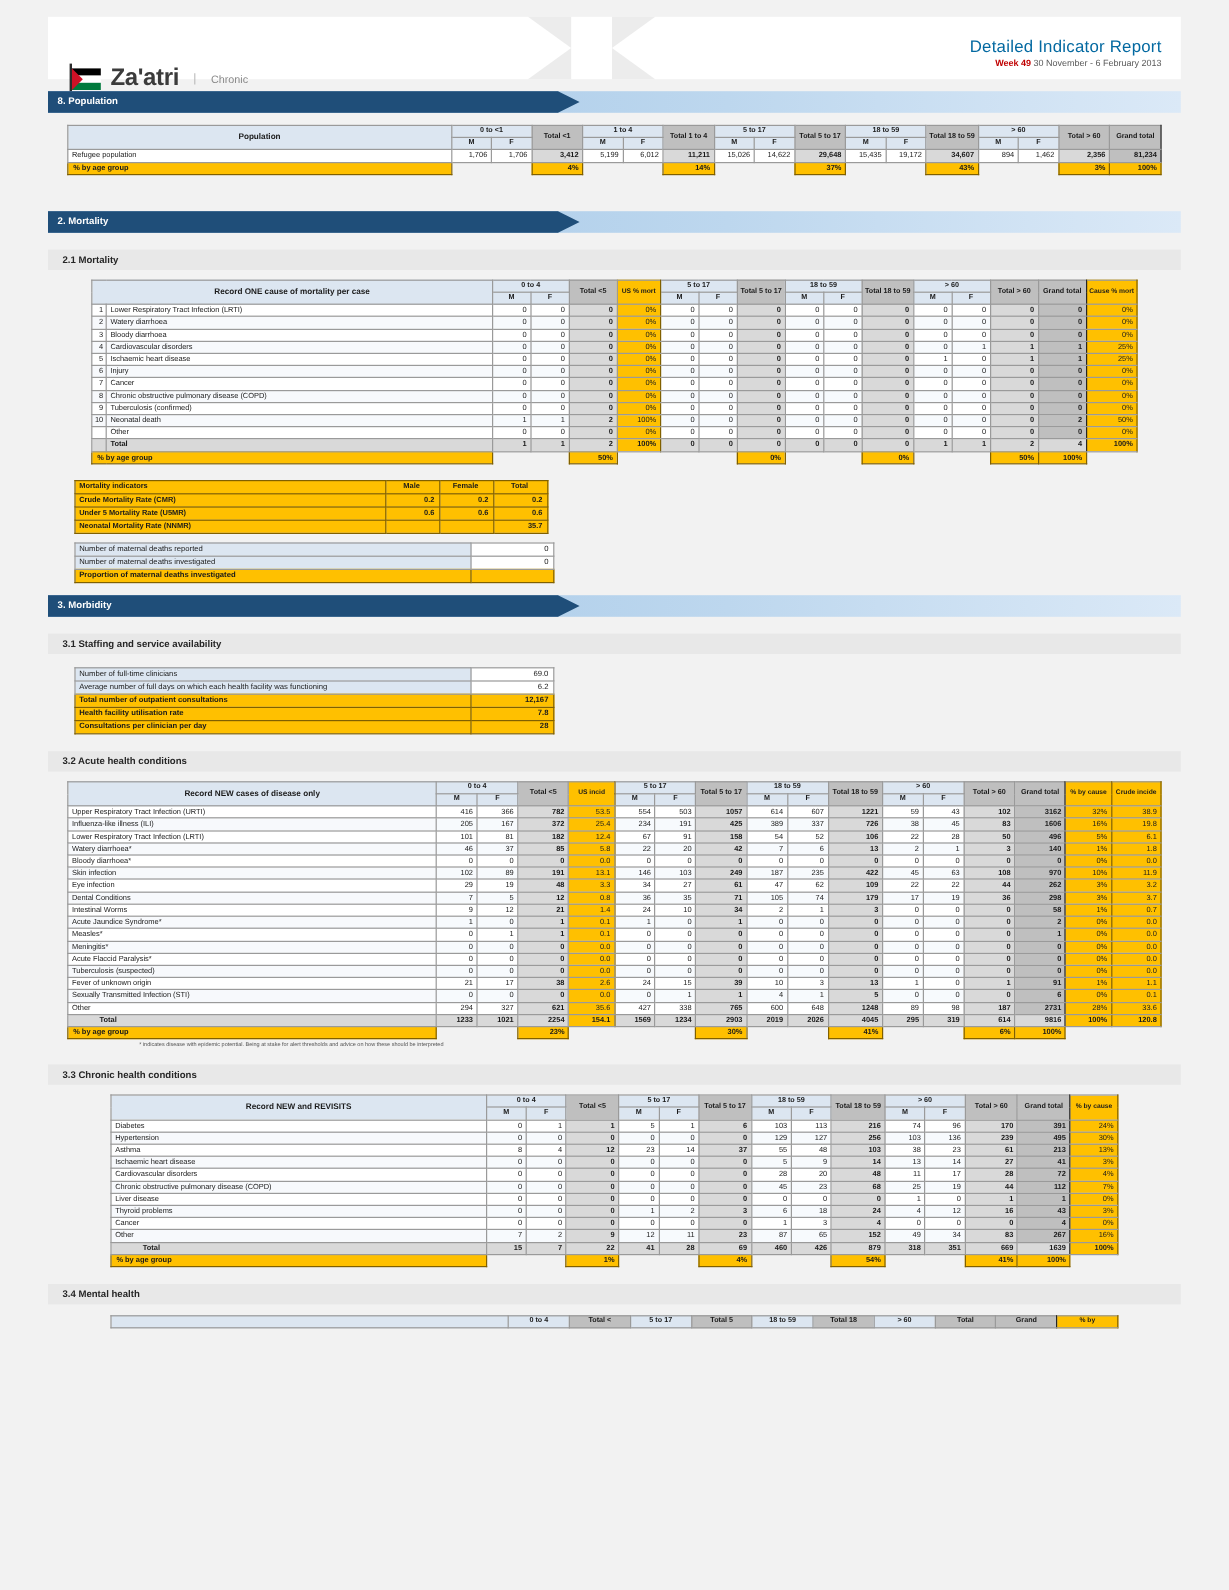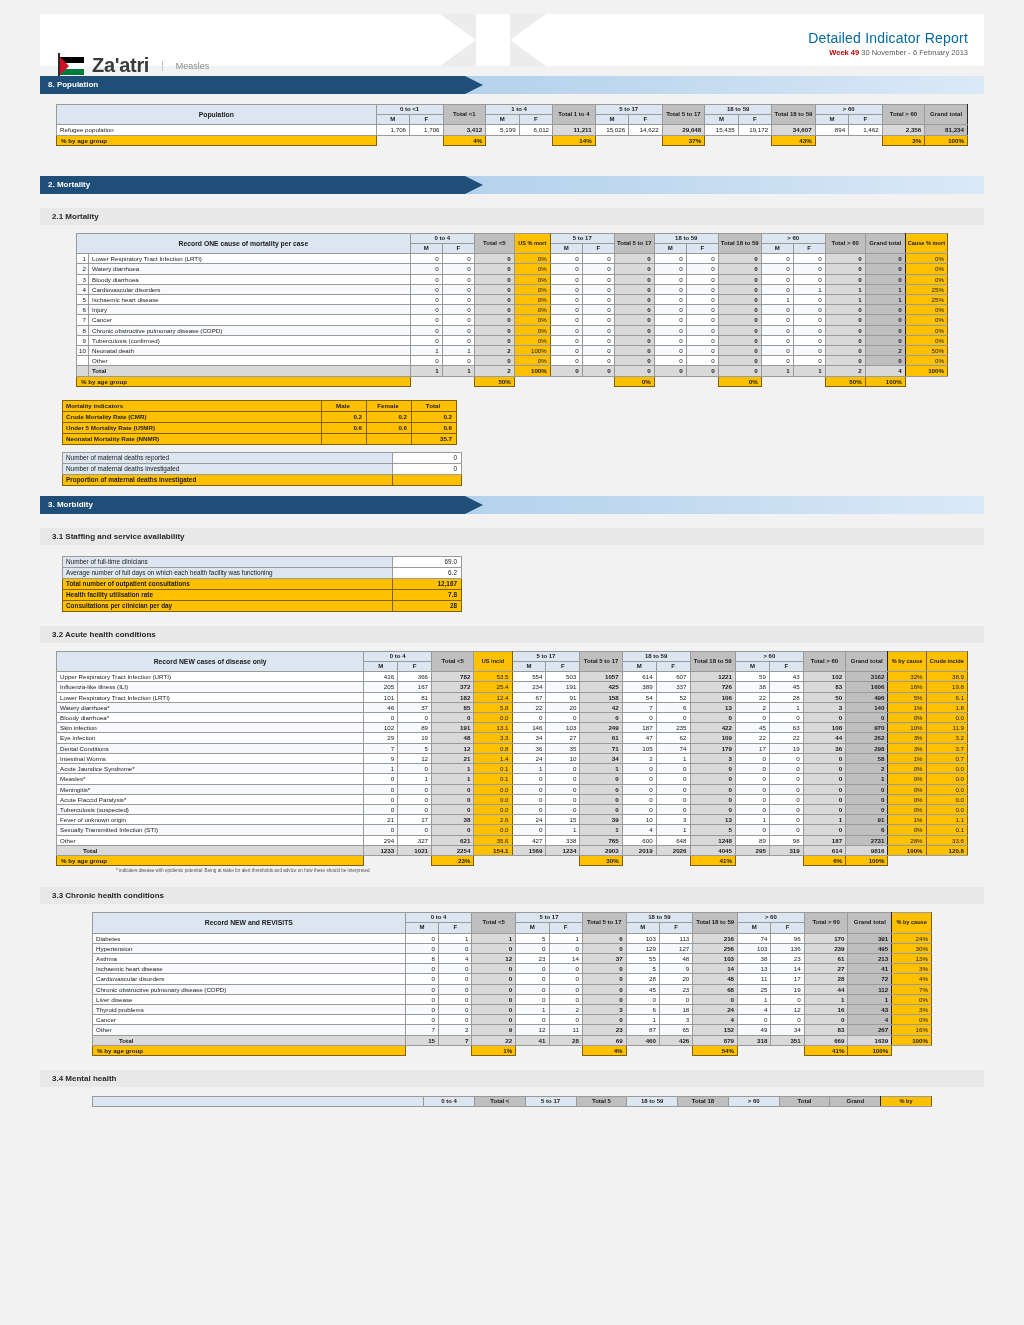--- a/index.html
+++ b/index.html
@@ -105,21 +105,21 @@
         <span class="pole"></span>
         <span class="bands">
               <span class="b1" style="display:block"></span>
               <span class="b2" style="display:block"></span>
               <span class="b3" style="display:block"></span>
             </span>
         <span class="tri"></span>
       </span>
       <span class="site-name">Za'atri</span>
       <span class="site-sep">|</span>
-      <span class="site-country">Measles</span>
+      <span class="site-country">Chronic</span>
     </div>
     <div class="hdr-right">
       <div class="rep-title">Detailed Indicator Report</div>
       <div class="rep-sub">
         <span class="rep-week">Week 49</span>
         <span>30 November - 6 February 2013</span>
       </div>
     </div>
   </div>
 

